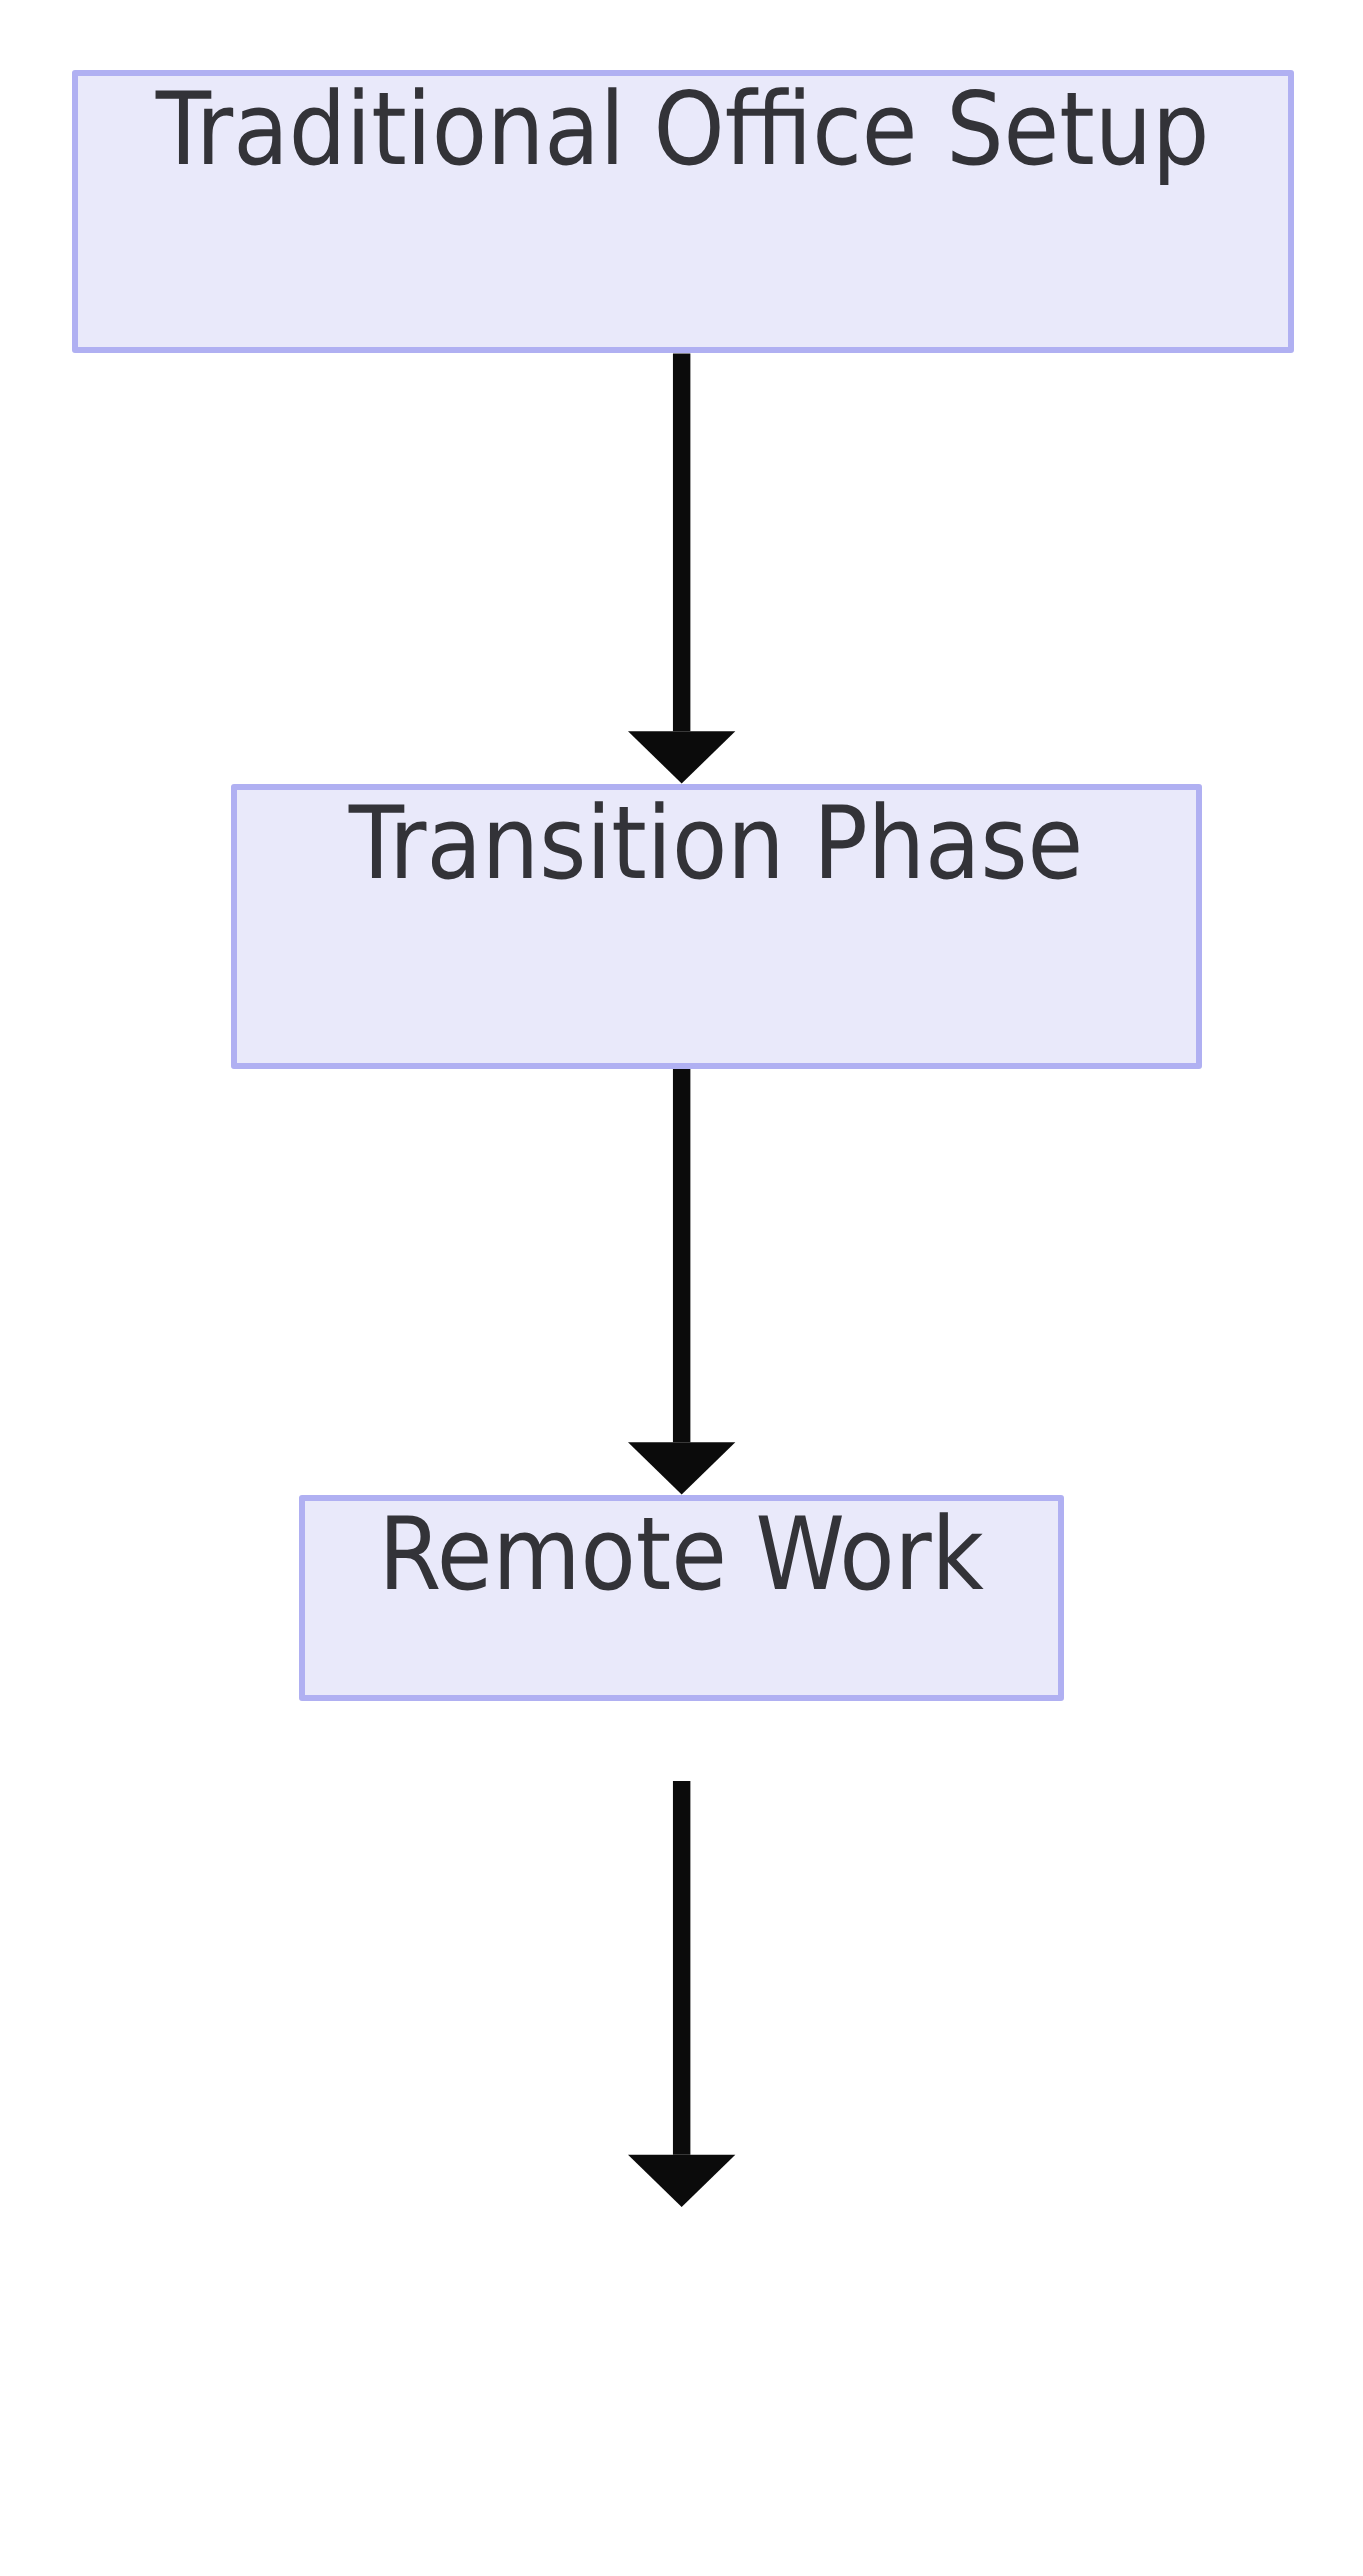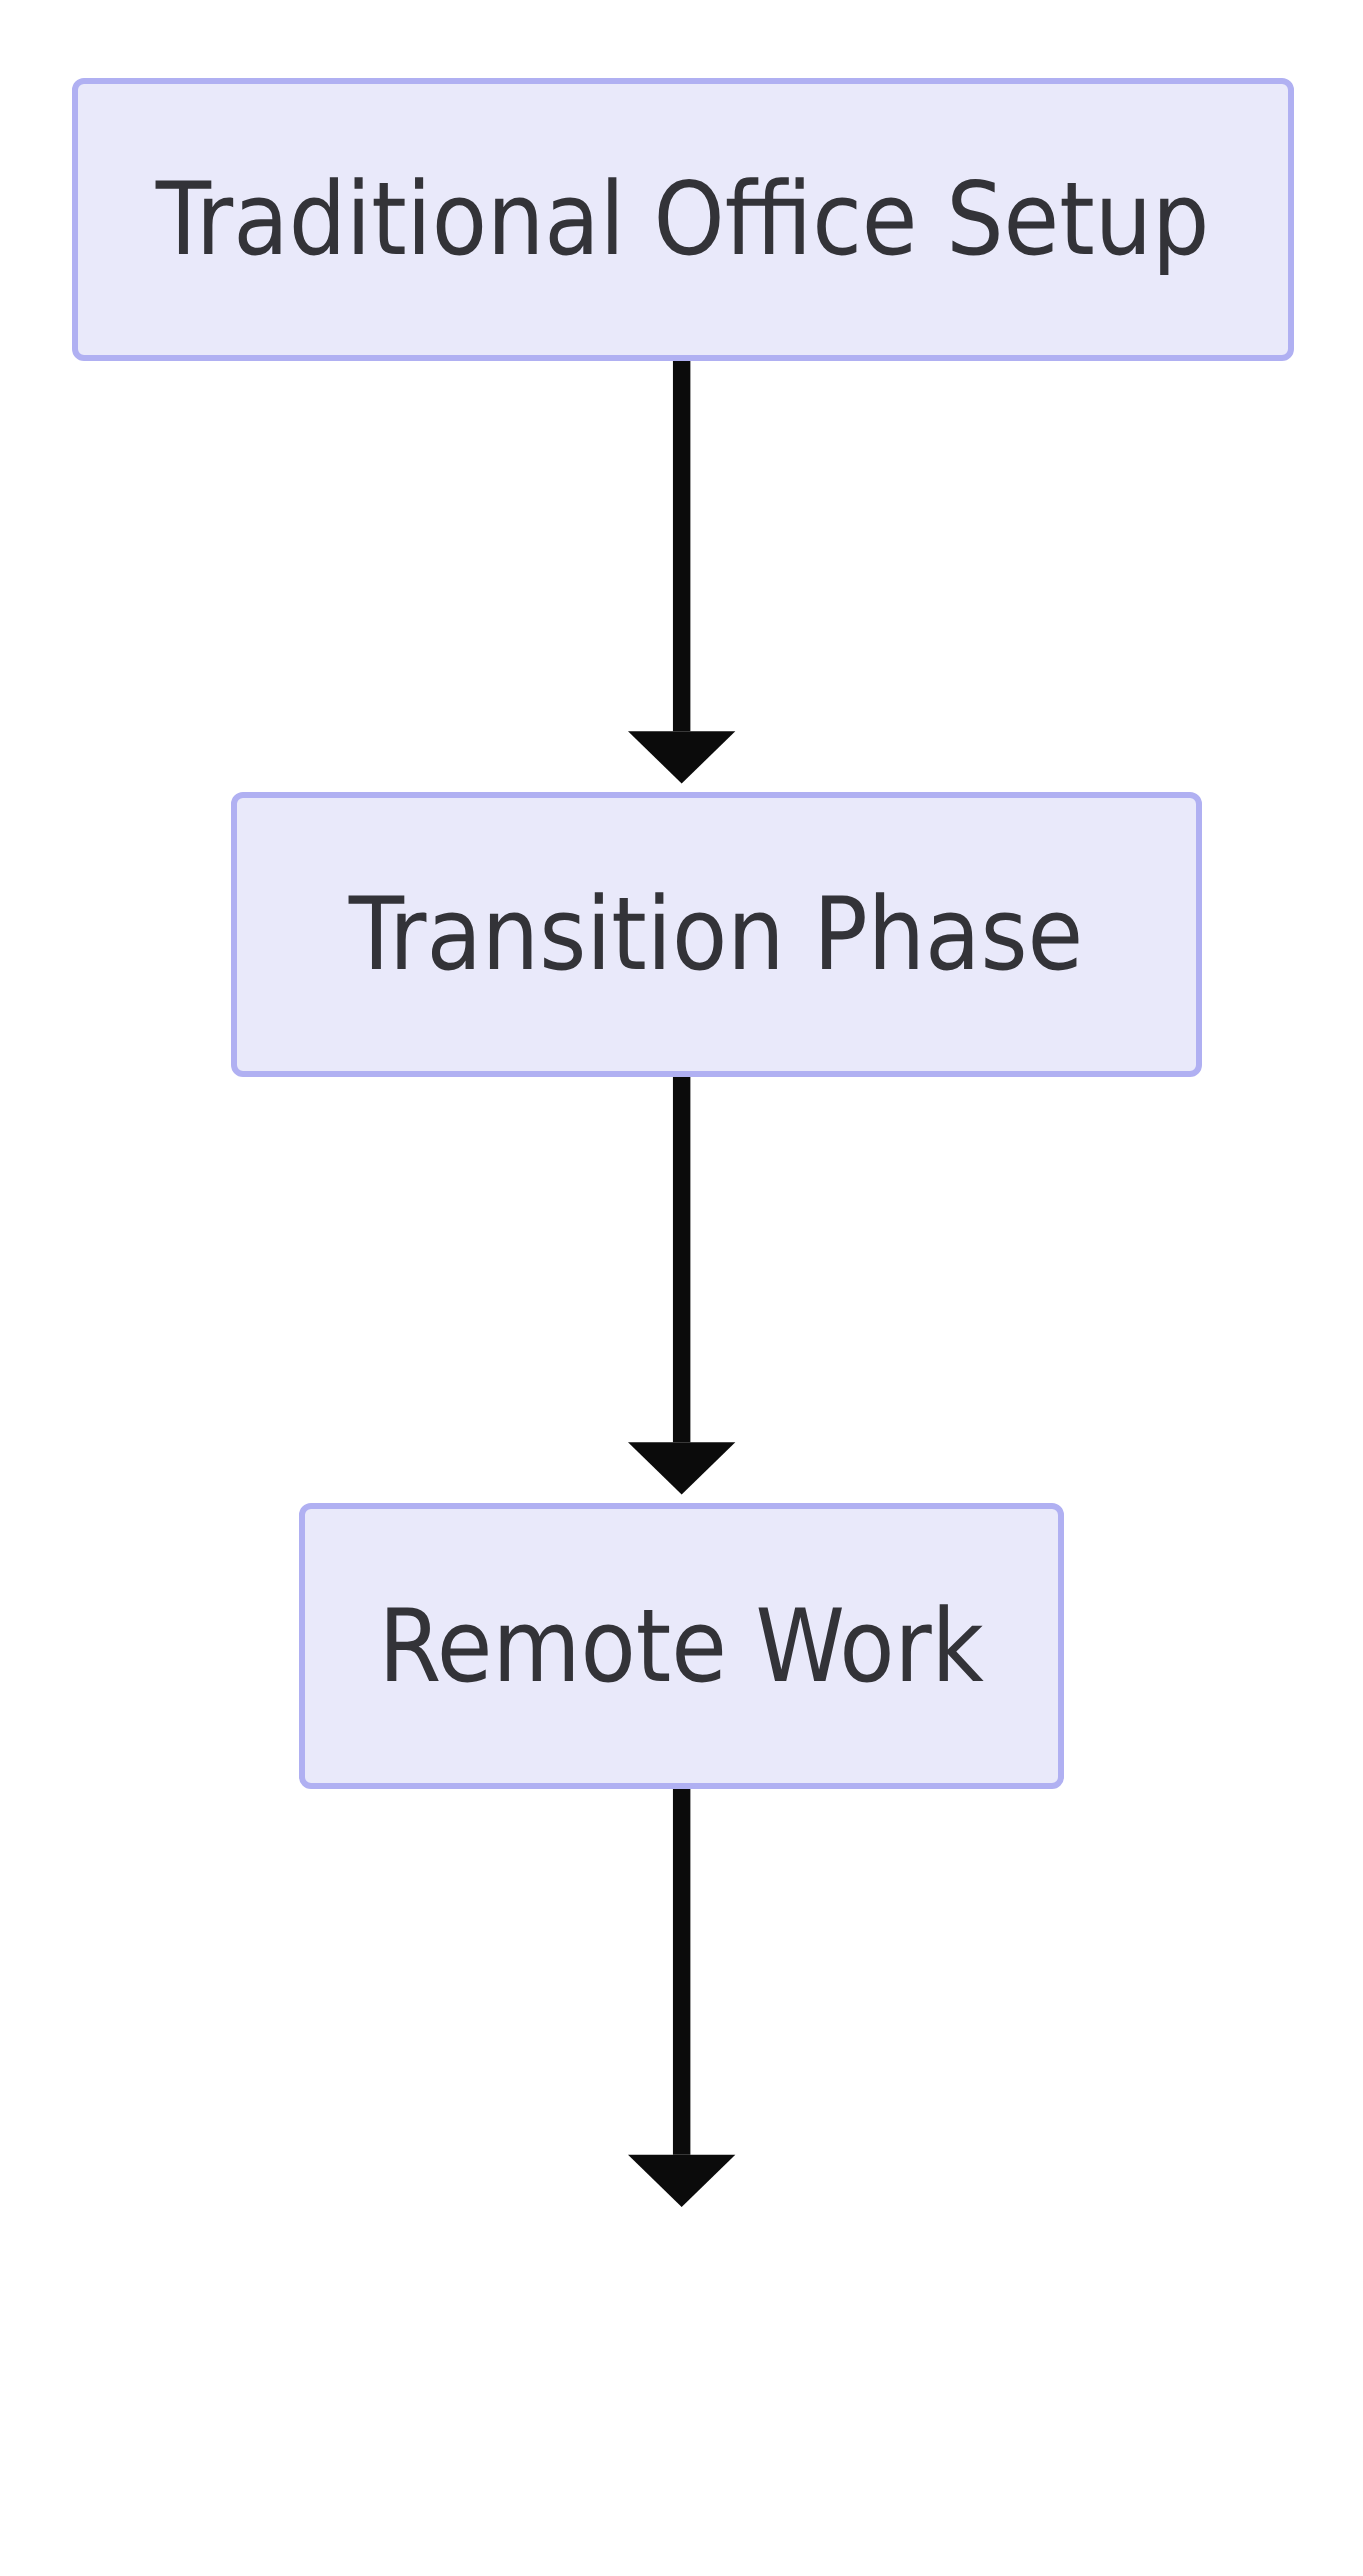--- a/index.html
+++ b/index.html
@@ -13,25 +13,24 @@
     height: 2576px;
     background: #ffffff;
     overflow: hidden;
     font-family: "DejaVu Sans Condensed", "Liberation Sans Narrow", "Liberation Sans", sans-serif;
   }
   .flow-node {
     position: absolute;
     box-sizing: border-box;
     background: #e9e9fa;
     border: 6px solid #b0b0f2;
-    border-radius: 12px;
+    border-radius: 3px;
     display: flex;
-    align-items: center;
+    align-items: flex-start;
     justify-content: center;
-    margin-top: 8px;
   }
   .node-label {
     color: #333338;
     font-size: 101px;
     line-height: 1.05;
     font-weight: 400;
     white-space: nowrap;
     letter-spacing: 0px;
     text-rendering: geometricPrecision;
     transform: scaleX(0.995);
@@ -75,19 +74,19 @@
   </svg>
 
   <div class="flow-node" style="left:72px; top:70px; width:1222px; height:283px;">
     <span class="node-label">Traditional Office Setup</span>
   </div>
 
   <div class="flow-node" style="left:231px; top:784px; width:971px; height:285px;">
     <span class="node-label">Transition Phase</span>
   </div>
 
-  <div class="flow-node" style="left:299px; top:1495px; width:765px; height:286px;">
+  <div class="flow-node" style="left:299px; top:1495px; width:765px; height:206px;">
     <span class="node-label">Remote Work</span>
   </div>
 
 
 </div>
 
 
 </body></html>

